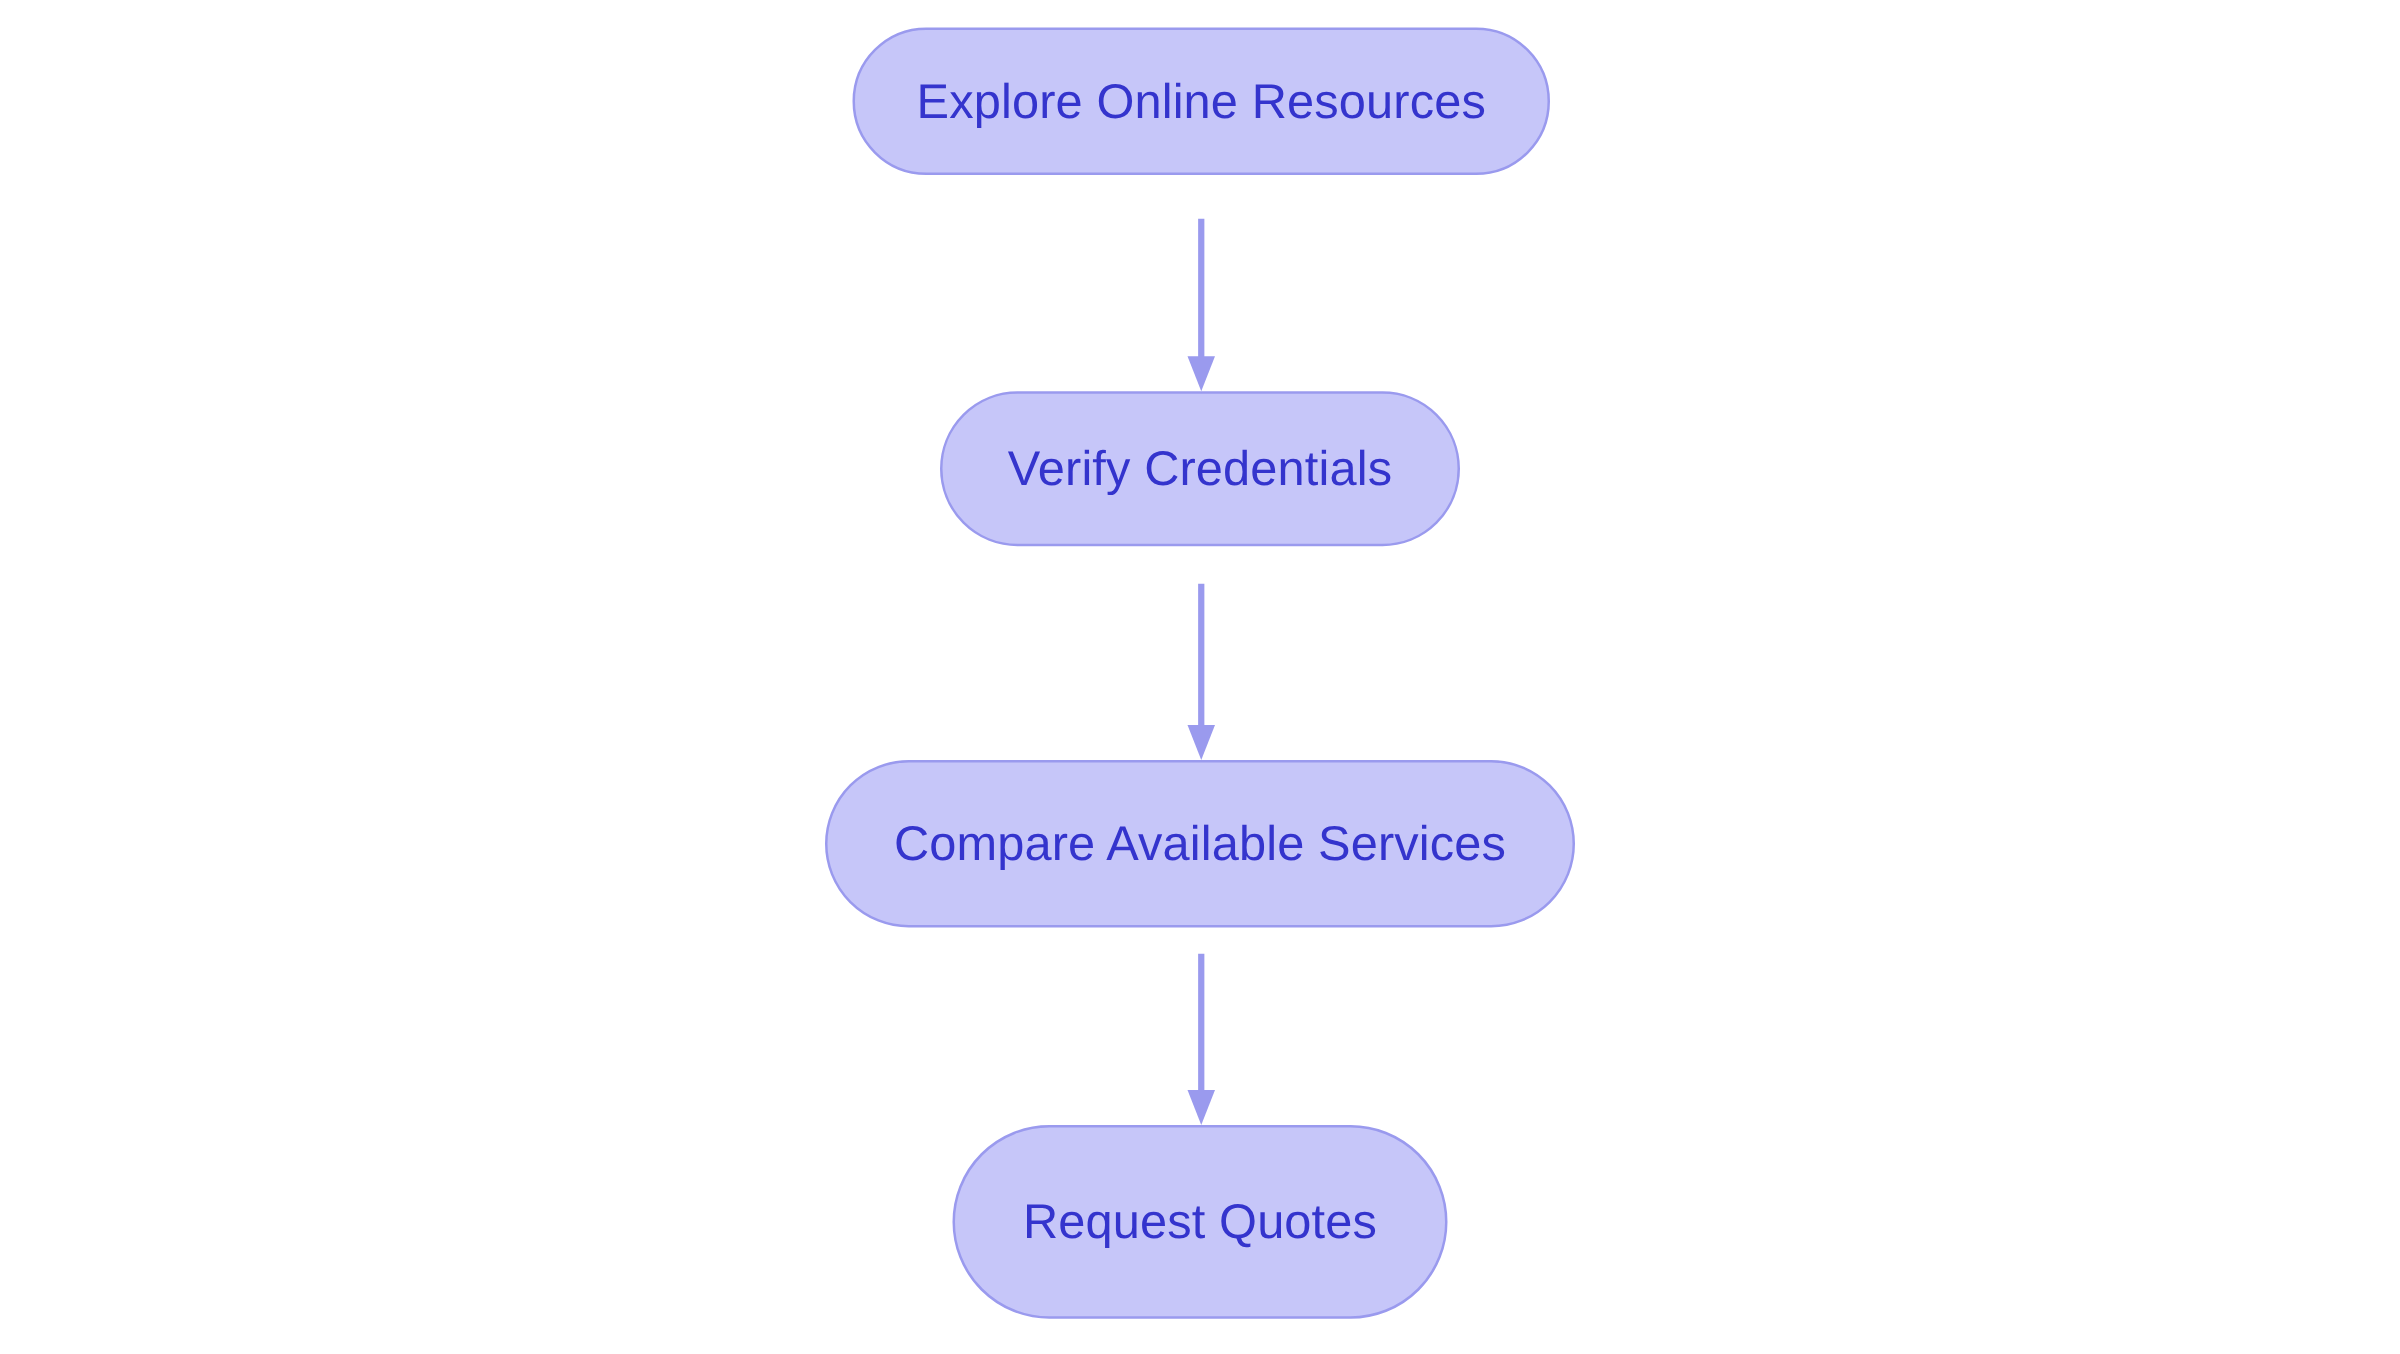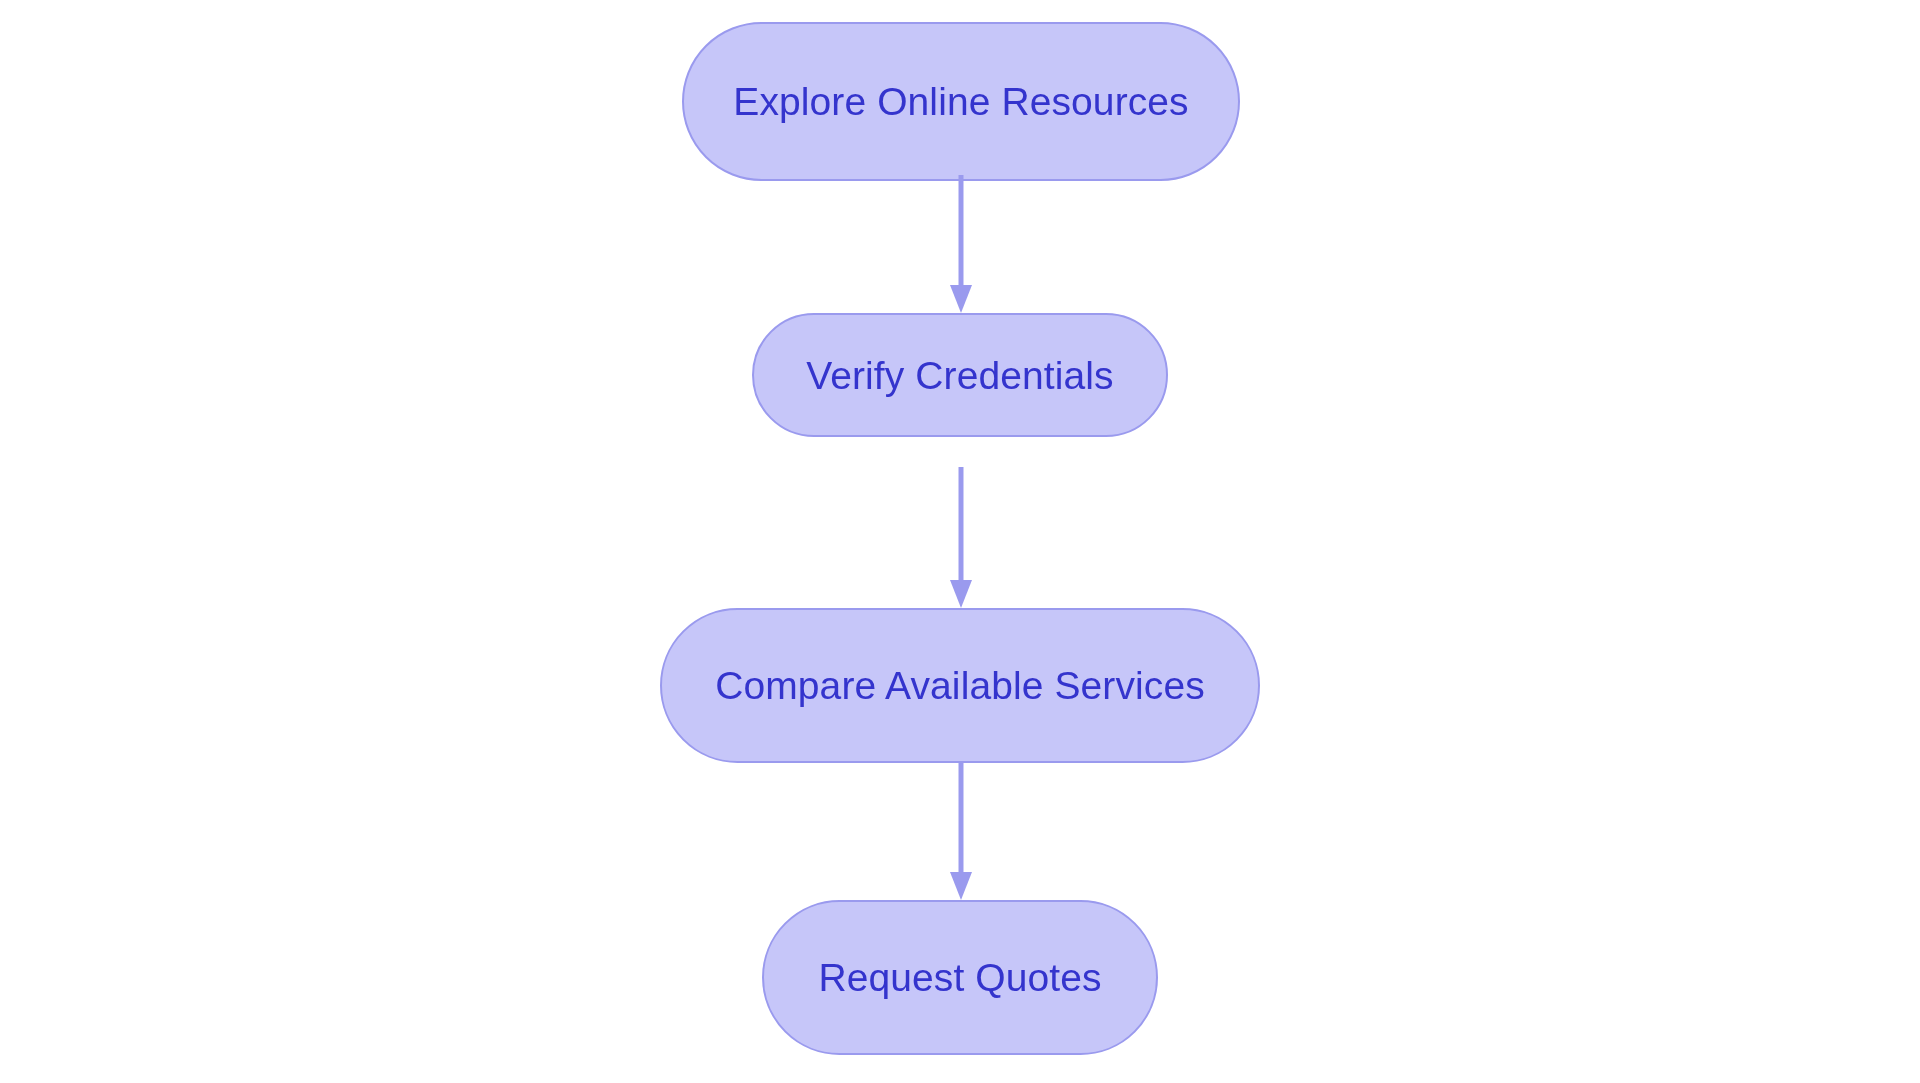--- a/index.html
+++ b/index.html
@@ -44,39 +44,39 @@
     position: absolute;
     overflow: visible;
     pointer-events: none;
   }
 </style>
 </head>
 <body>
 
 <div id="canvas">
 
-  <div class="flow-node" id="node-1" style="left:682px; top:22px; width:558px; height:159px;">
+  <div class="flow-node" id="node-1" style="left:682px; top:22px; width:558px; height:118px;">
     <span class="node-label">Explore Online Resources</span>
   </div>
 
   <svg class="connector" style="left:950px; top:175px; width:22px; height:138px;" viewBox="0 0 22 138" width="22" height="138" xmlns="http://www.w3.org/2000/svg">
     <line x1="11" y1="0" x2="11" y2="112" stroke="#9a9aee" stroke-width="5"></line>
     <polygon points="0,110 22,110 11,138" fill="#9a9aee"></polygon>
   </svg>
 
   <div class="flow-node" id="node-2" style="left:752px; top:313px; width:416px; height:124px;">
     <span class="node-label">Verify Credentials</span>
   </div>
 
   <svg class="connector" style="left:950px; top:467px; width:22px; height:141px;" viewBox="0 0 22 141" width="22" height="141" xmlns="http://www.w3.org/2000/svg">
     <line x1="11" y1="0" x2="11" y2="115" stroke="#9a9aee" stroke-width="5"></line>
     <polygon points="0,113 22,113 11,141" fill="#9a9aee"></polygon>
   </svg>
 
-  <div class="flow-node" id="node-3" style="left:660px; top:608px; width:600px; height:155px;">
+  <div class="flow-node" id="node-3" style="left:660px; top:608px; width:600px; height:134px;">
     <span class="node-label">Compare Available Services</span>
   </div>
 
   <svg class="connector" style="left:950px; top:763px; width:22px; height:137px;" viewBox="0 0 22 137" width="22" height="137" xmlns="http://www.w3.org/2000/svg">
     <line x1="11" y1="0" x2="11" y2="111" stroke="#9a9aee" stroke-width="5"></line>
     <polygon points="0,109 22,109 11,137" fill="#9a9aee"></polygon>
   </svg>
 
   <div class="flow-node" id="node-4" style="left:762px; top:900px; width:396px; height:155px;">
     <span class="node-label">Request Quotes</span>

